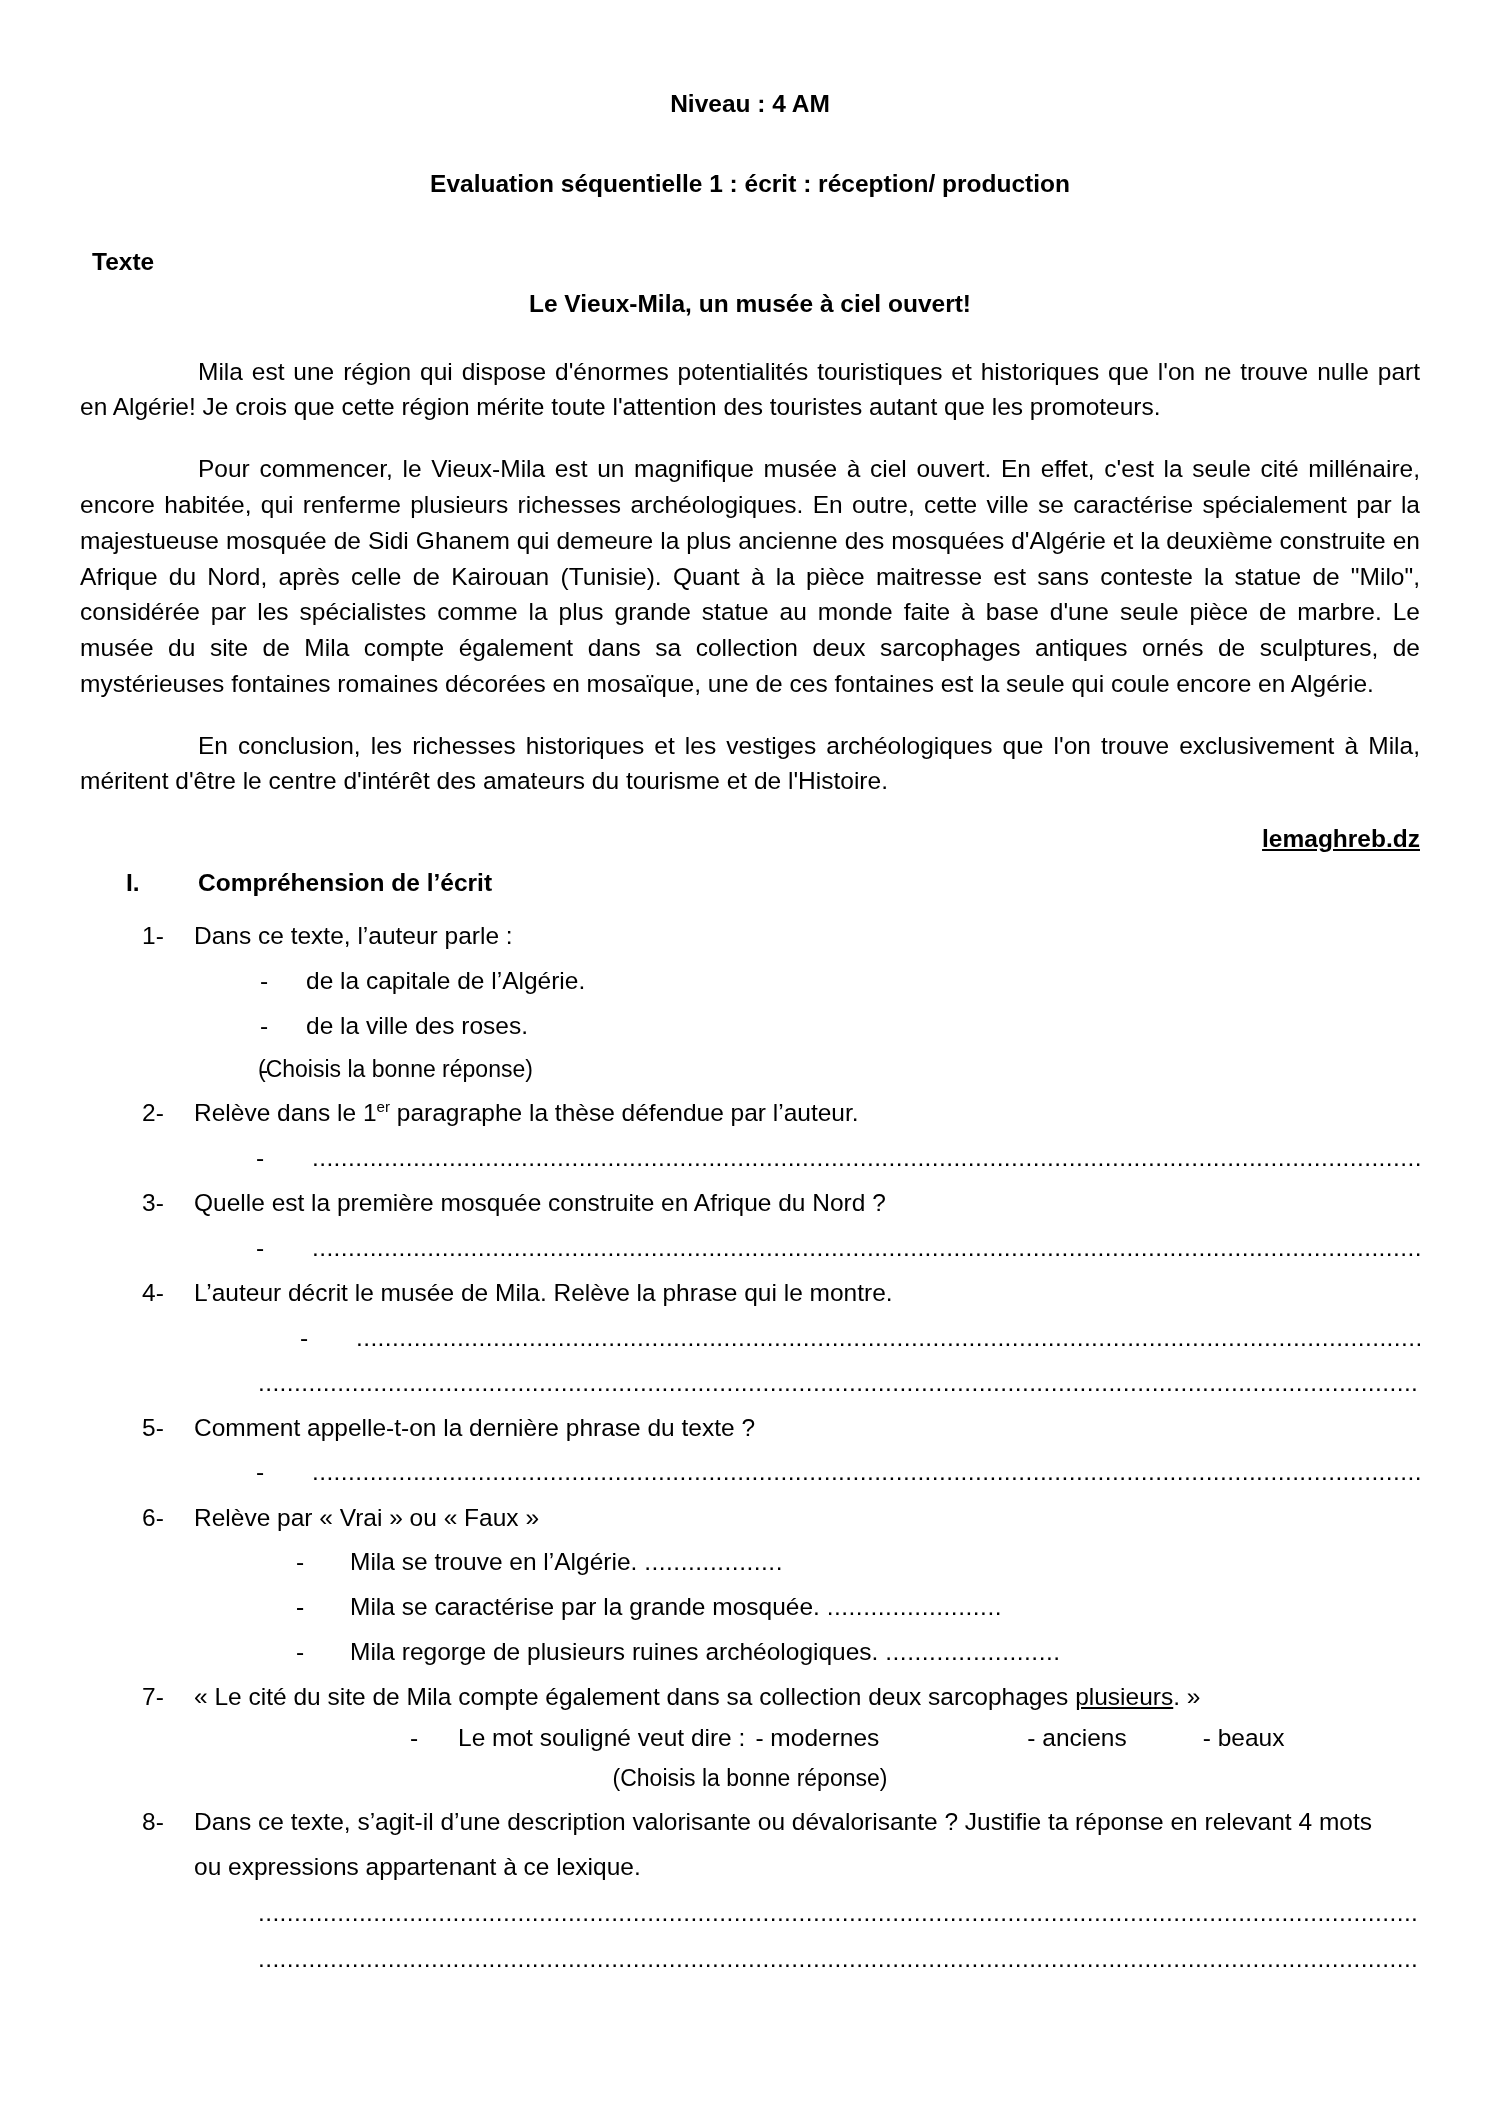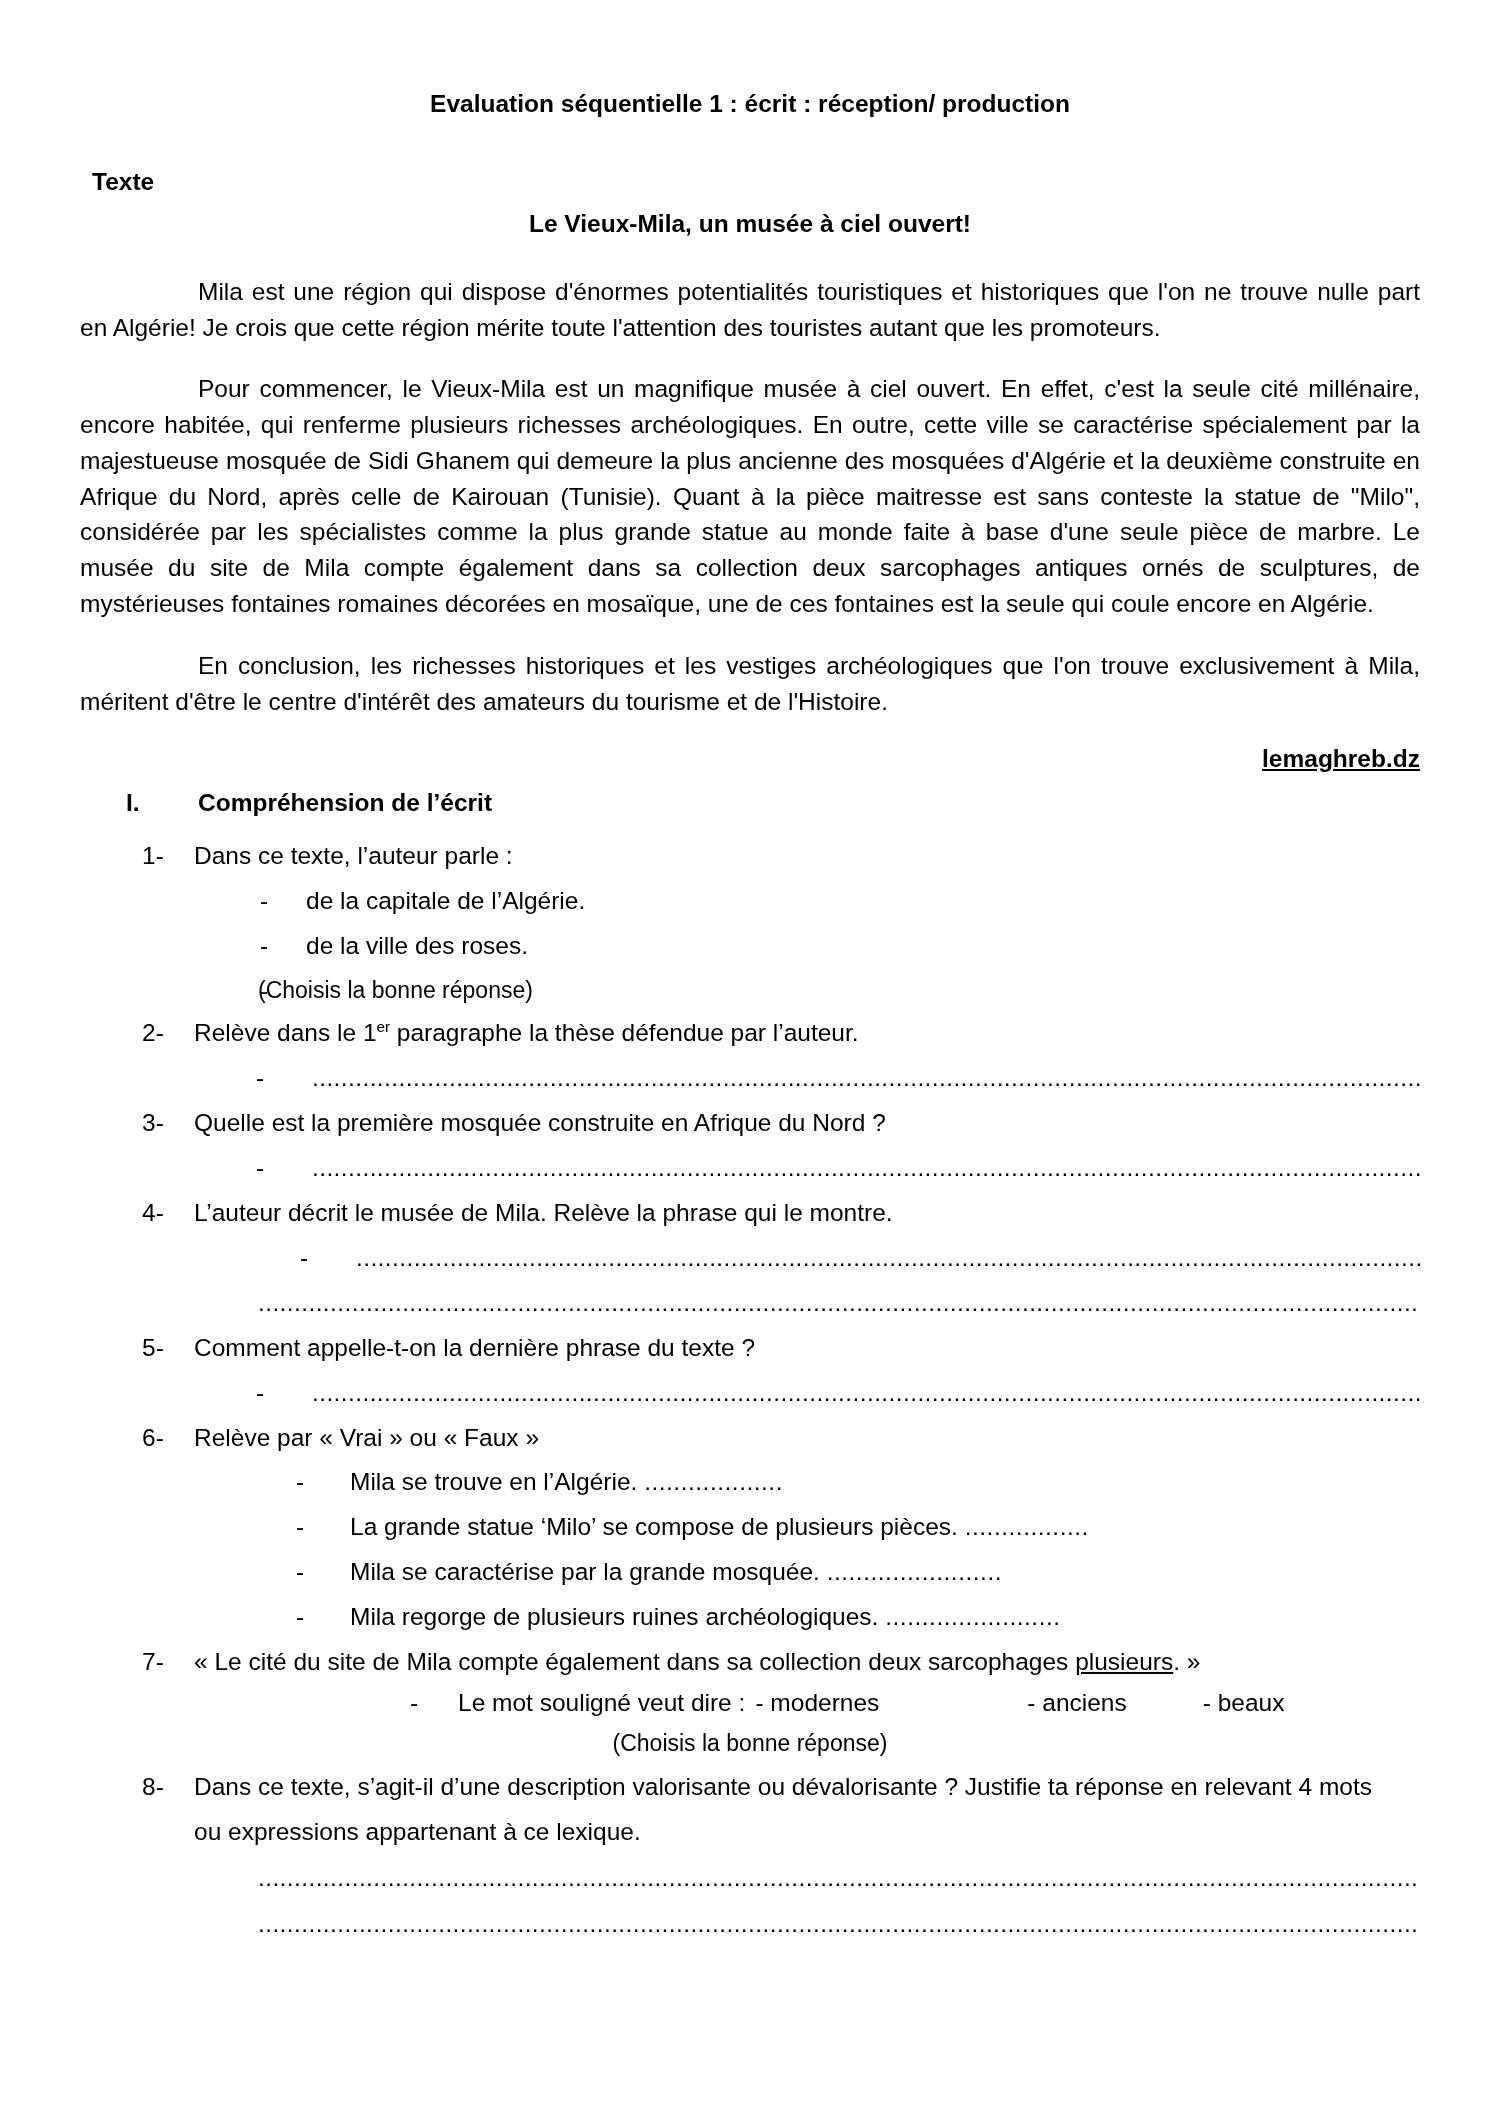--- a/index.html
+++ b/index.html
@@ -184,20 +184,21 @@
     overflow: hidden;
     letter-spacing: 0.4px;
   }
 </style>
 </head>
 <body>
 
 <div class="page">
   <div class="inner">
 
+    <div class="hdr-center hdr-1">Niveau : 4 AM</div>
     <div class="hdr-center hdr-2">Evaluation séquentielle 1 : écrit : réception/ production</div>
 
     <div class="label-texte">Texte</div>
     <div class="text-title">Le Vieux-Mila, un musée à ciel ouvert!</div>
 
     <p class="body"><span class="ind"></span><span>Mila est une région qui dispose d'énormes potentialités touristiques et historiques que l'on ne trouve nulle part en Algérie! Je crois que cette région mérite toute l'attention des touristes autant que les promoteurs.</span></p>
 
     <p class="body"><span class="ind"></span><span>Pour commencer, le Vieux-Mila est un magnifique musée à ciel ouvert. En effet, c'est la seule cité millénaire, encore habitée, qui renferme plusieurs richesses archéologiques. En outre, cette ville se caractérise spécialement par la majestueuse mosquée de Sidi Ghanem qui demeure la plus ancienne des mosquées d'Algérie et la deuxième construite en Afrique du Nord, après celle de Kairouan (Tunisie). Quant à la pièce maitresse est sans conteste la statue de "Milo", considérée par les spécialistes comme la plus grande statue au monde faite à base d'une seule pièce de marbre. Le musée du site de Mila compte également dans sa collection deux sarcophages antiques ornés de sculptures, de mystérieuses fontaines romaines décorées en mosaïque, une de ces fontaines est la seule qui coule encore en Algérie.</span></p>
 
     <p class="body"><span class="ind"></span><span>En conclusion, les richesses historiques et les vestiges archéologiques que l'on trouve exclusivement à Mila, méritent d'être le centre d'intérêt des amateurs du tourisme et de l'Histoire.</span></p>
@@ -265,21 +266,20 @@
     <div class="q">
       <span class="num">6-</span>
       <span class="qtext">Relève par « Vrai » ou « Faux »</span>
     </div>
     <div class="sub lvl2">
       <span class="dash">-</span>
       <span class="stext"><span>Mila se trouve en l’Algérie.</span> <span class="dots-inline">...................</span></span>
     </div>
     <div class="sub lvl2">
       <span class="dash">-</span>
-      <span class="stext"><span>La grande statue ‘Milo’ se compose de plusieurs pièces.</span> <span class="dots-inline">.................</span></span>
     </div>
     <div class="sub lvl2">
       <span class="dash">-</span>
       <span class="stext"><span>Mila se caractérise par la grande mosquée.</span> <span class="dots-inline">........................</span></span>
     </div>
     <div class="sub lvl2">
       <span class="dash">-</span>
       <span class="stext"><span>Mila regorge de plusieurs ruines archéologiques.</span> <span class="dots-inline">........................</span></span>
     </div>
 

